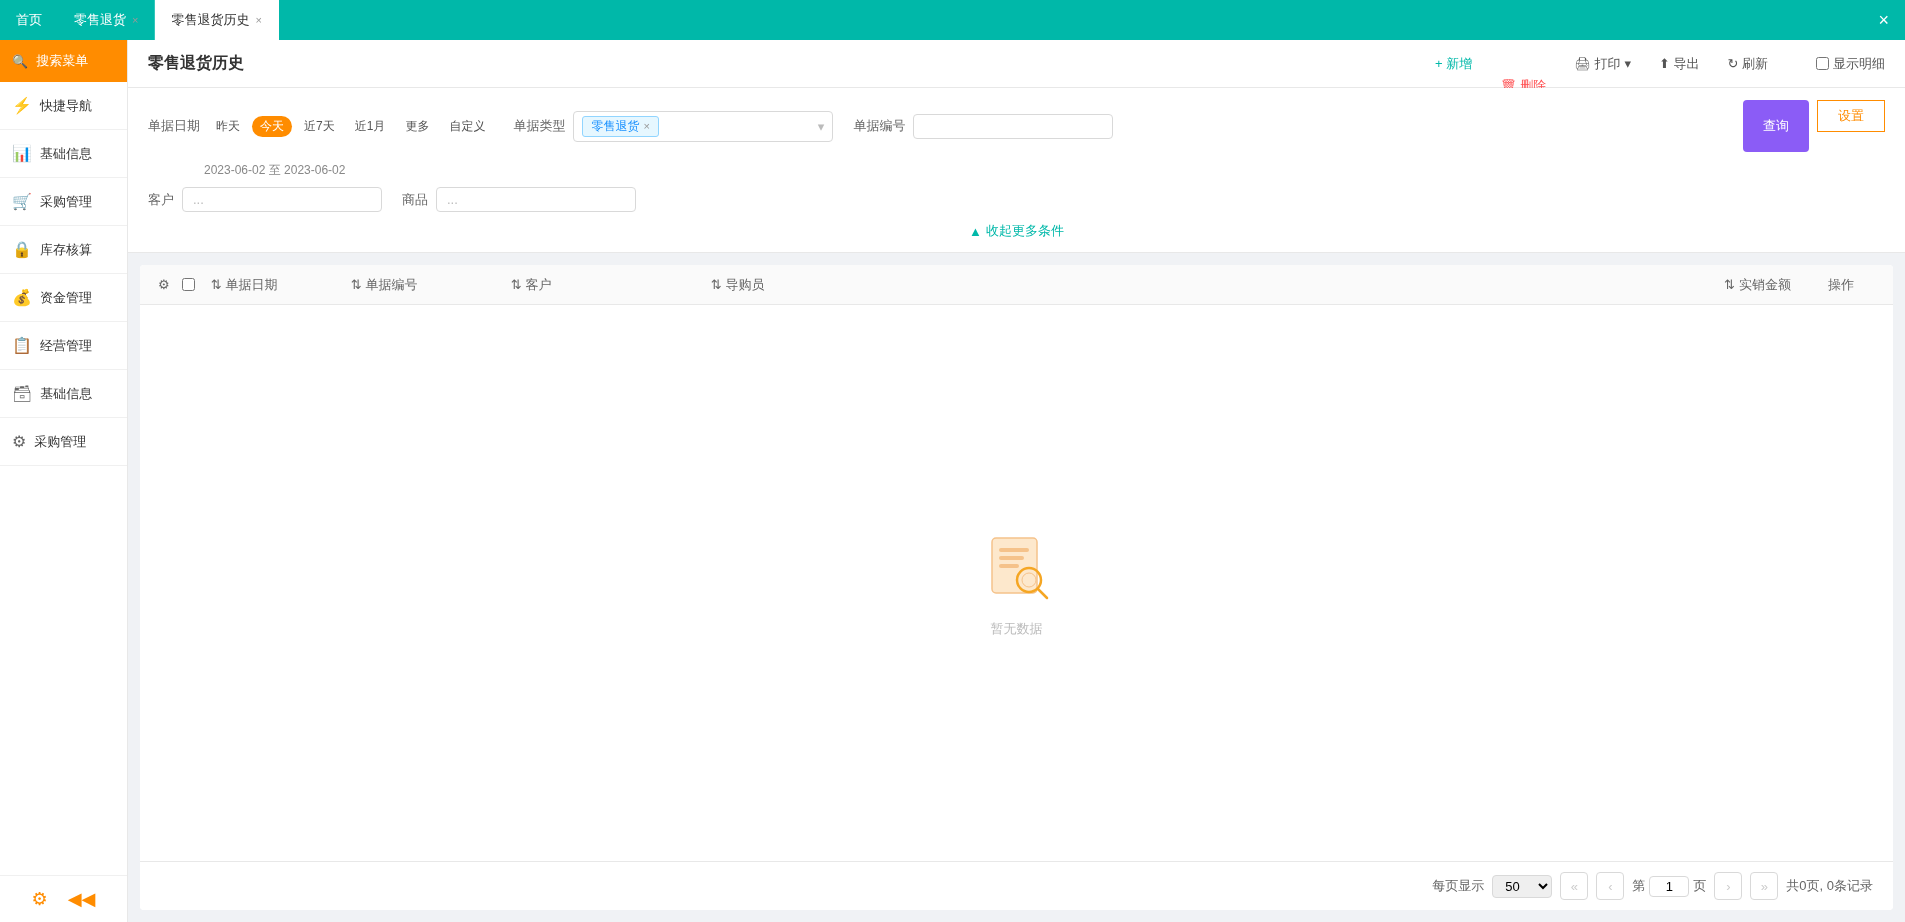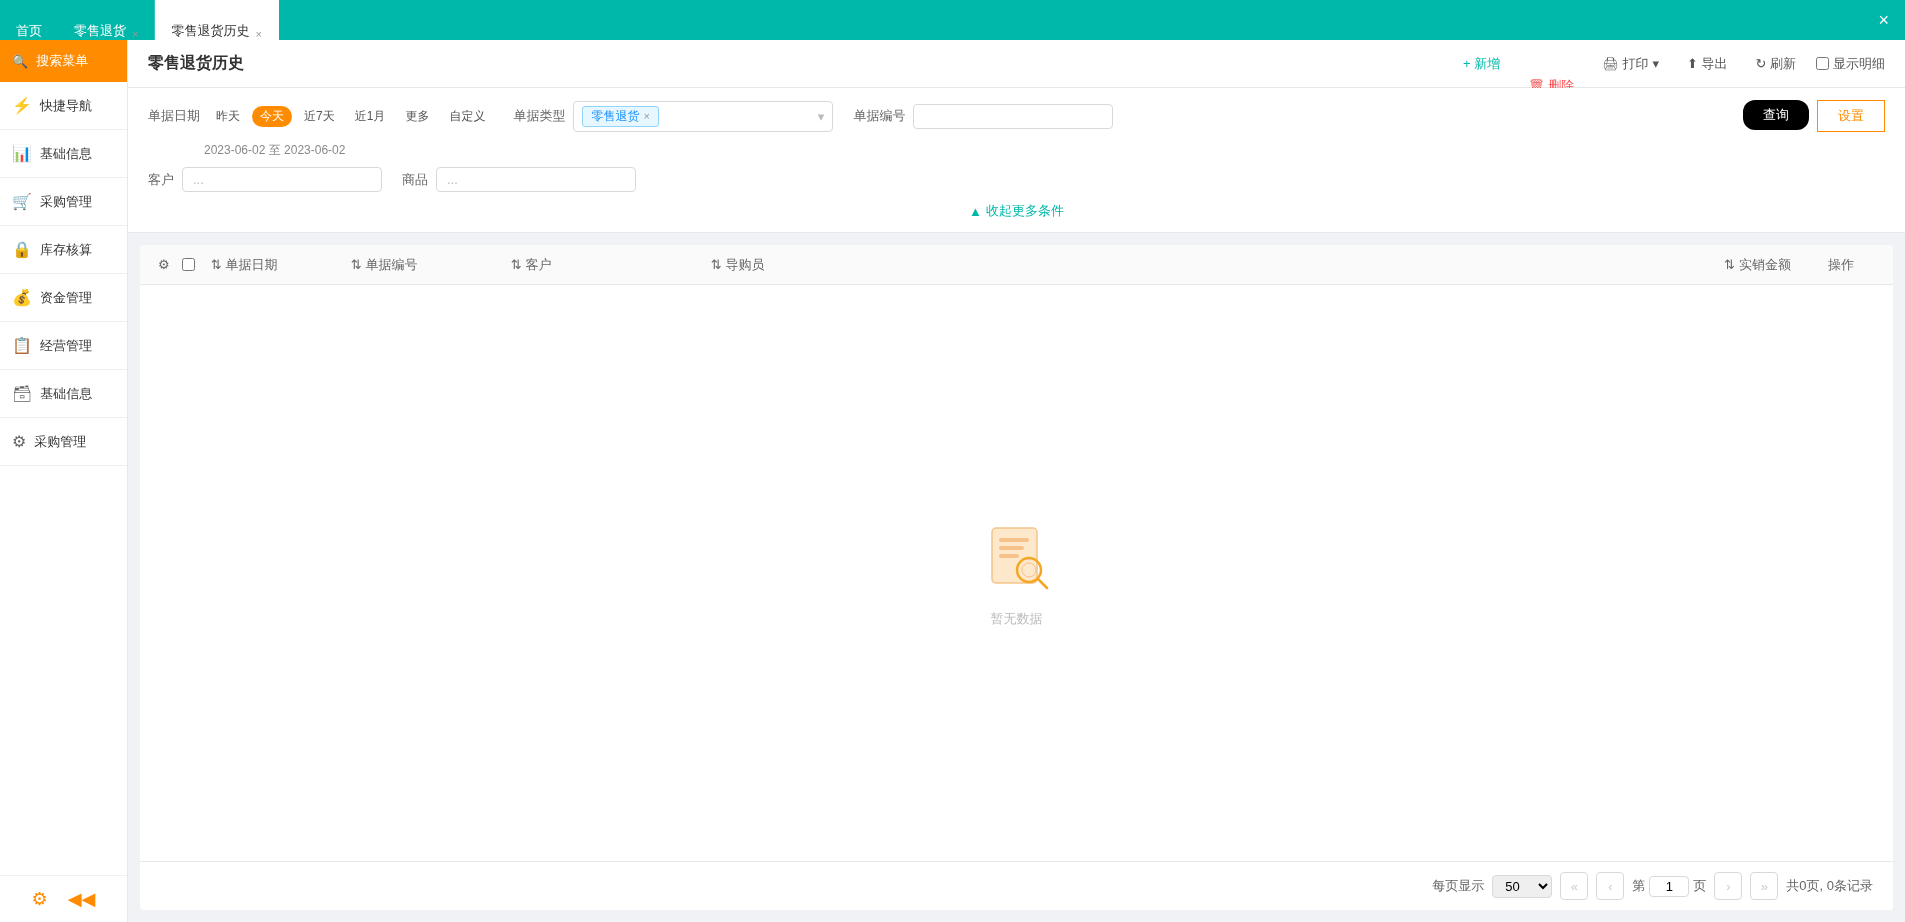--- a/index.html
+++ b/index.html
@@ -3,21 +3,21 @@
   <meta charset="utf-8">
   <style>
     * { box-sizing: border-box; margin: 0; padding: 0; }
     body { font-family: 'Microsoft YaHei', Arial, sans-serif; font-size: 13px; background: #f5f5f5; display: flex; flex-direction: column; height: 922px; overflow: hidden; }
 
     
     .top-bar {
       display: flex; align-items: center; background: #00b8a9; height: 40px; flex-shrink: 0;
     }
     .top-bar .tab {
-      display: flex; align-items: flex-end; padding: 0 16px; height: 100%; cursor: pointer;
+      display: flex; align-items: center; padding: 0 16px; height: 100%; cursor: pointer;
       color: #fff; font-size: 13px; gap: 6px; border-right: 1px solid rgba(255,255,255,0.2);
     }
     .top-bar .tab.active { background: #fff; color: #333; }
     .top-bar .tab .close-icon { font-size: 11px; color: #999; cursor: pointer; }
     .top-bar .tab.active .close-icon { color: #999; }
     .top-bar .tab:first-child { background: transparent; color: #fff; border: none; }
     .top-bar .window-close {
       margin-left: auto; padding: 0 16px; color: #fff; font-size: 18px; cursor: pointer;
     }
 
@@ -53,21 +53,21 @@
       justify-content: space-between; border-bottom: 1px solid #e8e8e8; flex-shrink: 0;
     }
     .page-title { font-size: 16px; font-weight: bold; color: #333; }
     .header-actions { display: flex; align-items: center; gap: 12px; }
     .header-btn {
       display: flex; align-items: center; gap: 4px; cursor: pointer;
       color: #555; font-size: 13px; padding: 4px 8px; border-radius: 3px;
     }
     .header-btn.new { color: #00b8a9; }
     .header-btn.delete { color: #ff4d4f; margin-top: 44px; }
-    .show-detail { display: flex; align-items: center; gap: 4px; font-size: 13px; color: #555; }
+    .show-detail { display: flex; align-items: center; gap: 4px; font-size: 13px; color: #555; margin-left: 28px; }
     .show-detail input[type=checkbox] { cursor: pointer; }
 
     
     .filter-area {
       background: #fff; padding: 12px 20px; border-bottom: 1px solid #e8e8e8; flex-shrink: 0;
     }
     .filter-row { display: flex; align-items: center; gap: 20px; margin-bottom: 10px; flex-wrap: wrap; }
     .filter-item { display: flex; align-items: center; gap: 8px; }
     .filter-label { color: #666; font-size: 13px; white-space: nowrap; }
     .date-shortcuts { display: flex; gap: 4px; }
@@ -95,22 +95,22 @@
     }
     .filter-input::placeholder { color: #bbb; }
 
     .collapse-btn {
       display: flex; align-items: center; gap: 4px; cursor: pointer; color: #00b8a9;
       font-size: 13px; margin-top: 4px; justify-content: center;
     }
 
     .action-buttons { display: flex; gap: 8px; margin-left: auto; align-items: flex-start; }
     .btn-query {
-      background: #000000; color: #fff; border: none; border-radius: 12px;
-      padding: 6px 20px; cursor: pointer; font-size: 13px;
+      background: #8b5cf6; color: #fff; border: none; border-radius: 4px;
+      padding: 17px 20px; cursor: pointer; font-size: 13px;
     }
     .btn-setting {
       background: #fff; color: #ff8c00; border: 1px solid #ff8c00; border-radius: 0;
       padding: 6px 20px; cursor: pointer; font-size: 13px;
     }
 
     
     .table-area { flex: 1; overflow: auto; padding: 12px; background: #f0f2f5; }
     .table-container { background: #fff; border-radius: 4px; overflow: hidden; height: 100%; display: flex; flex-direction: column; }
 

